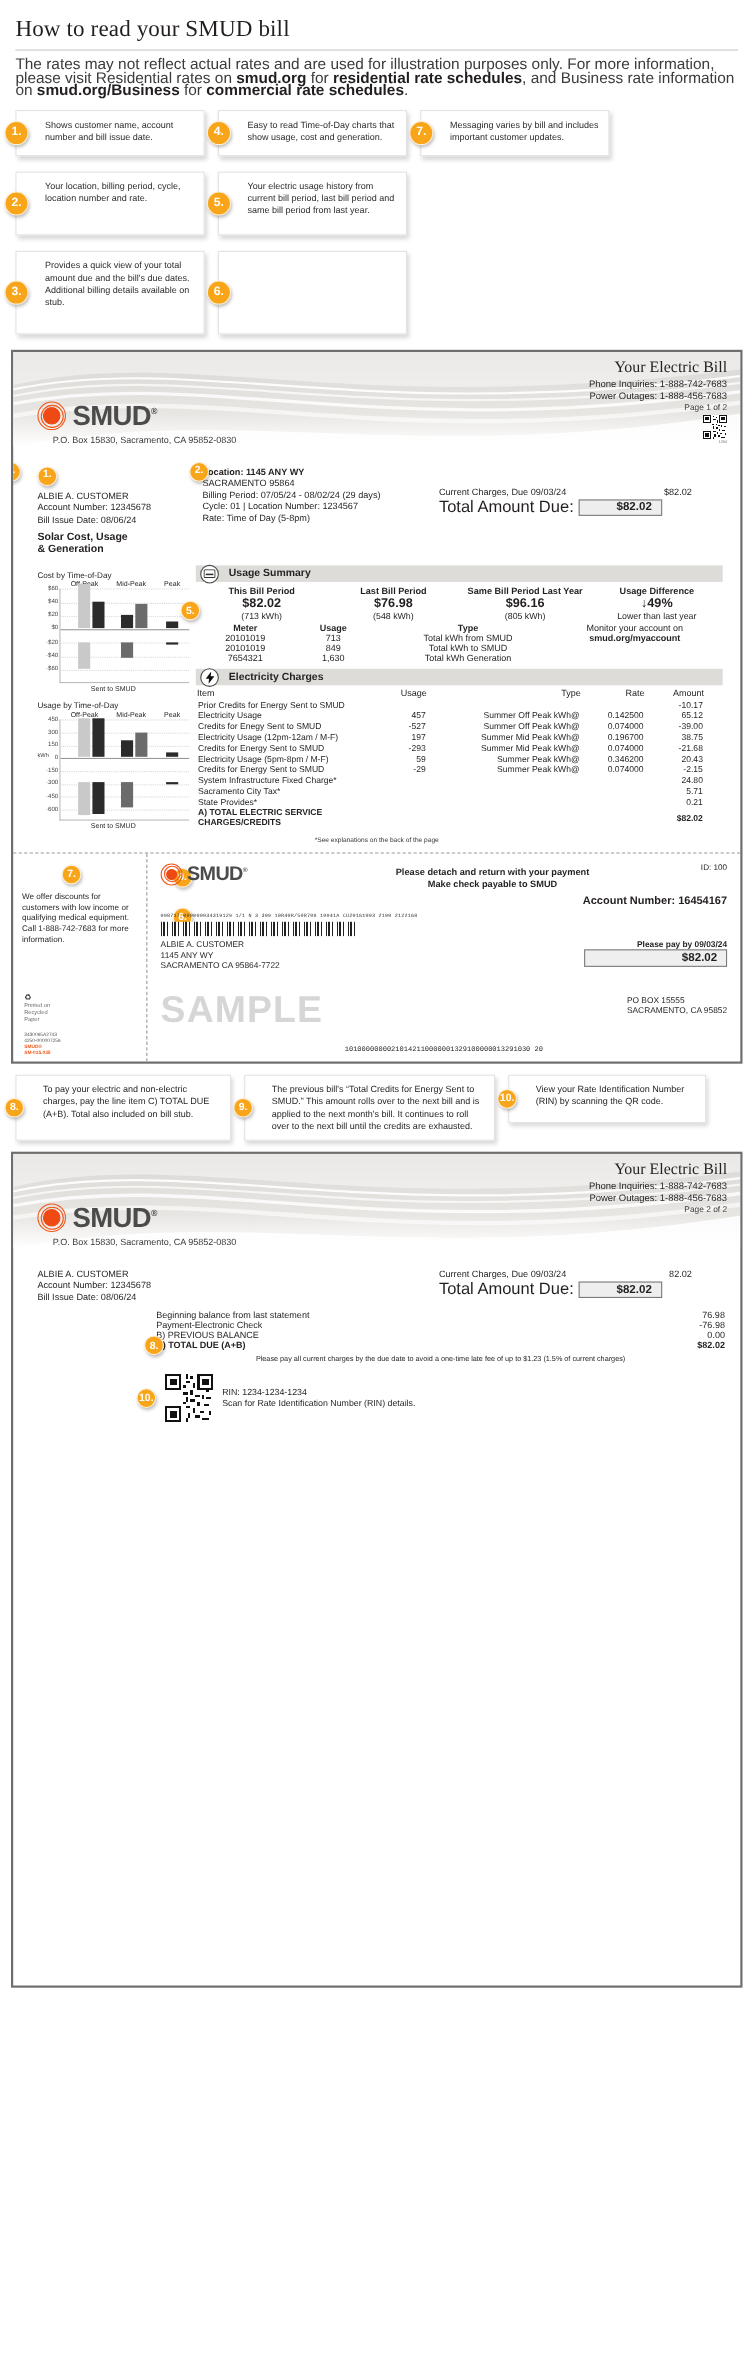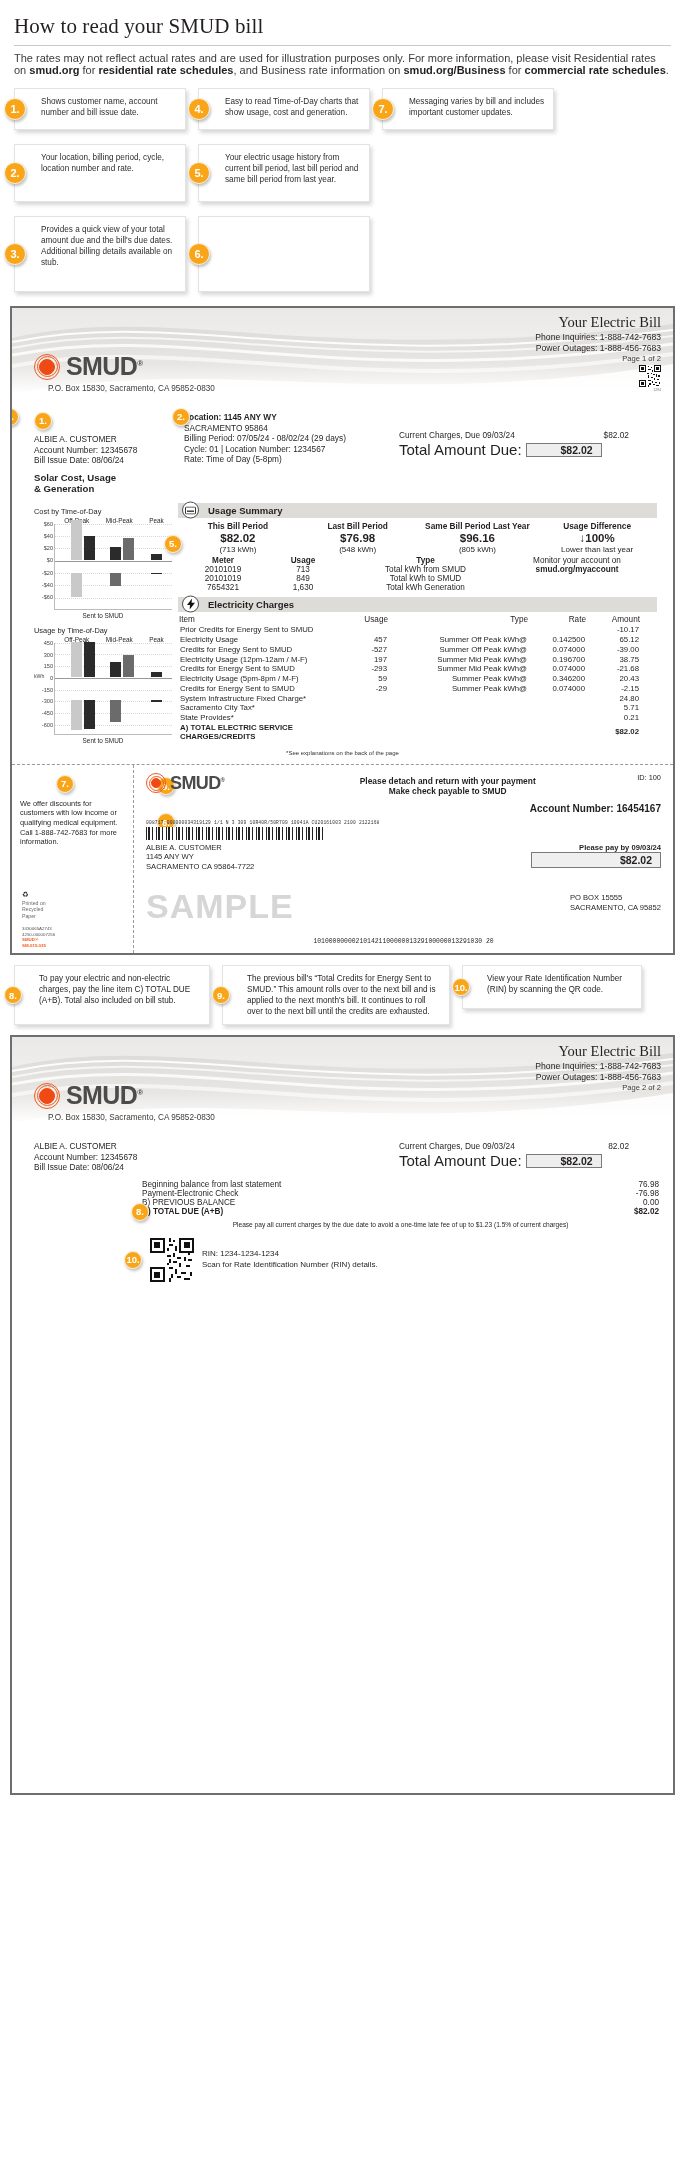--- a/index.html
+++ b/index.html
@@ -17,21 +17,21 @@
   .intro { padding: 10px 14px 0 14px; }
   .intro h1 {
     font-family: "Liberation Serif", serif;
     font-size: 21px;
     font-weight: normal;
     margin: 4px 0 6px 0;
     color: #231f20;
     letter-spacing: .1px;
   }
   .rule { height:1px; background:#c9c9c9; margin: 2px 0 7px 0; }
-  .intro p { font-size: 11px; line-height: 11.5px; margin:0; color:#3b3b3b; }
+  .intro p { font-size: 14px; line-height: 11.5px; margin:0; color:#3b3b3b; }
   .intro p b { color:#231f20; }
   .orange { color:#f1581c; font-weight:bold; }
 
   
   .callouts { position:relative; padding: 12px 14px 0 14px; }
   .crow { display:flex; gap: 12px; margin-bottom: 14px; }
   .cbox {
     position:relative;
     background:#fff;
     border:1px solid #e3e3e3;
@@ -451,21 +451,21 @@
             <div class="val">$76.98</div>
             <div class="sub">(548 kWh)</div>
           </div>
           <div>
             <div class="hdr">Same Bill Period Last Year</div>
             <div class="val">$96.16</div>
             <div class="sub">(805 kWh)</div>
           </div>
           <div>
             <div class="hdr">Usage Difference</div>
-            <div class="val">↓100%</div>
+            <div class="val">↓49%</div>
             <div class="sub">Lower than last year</div>
           </div>
         </div>
 
         <table class="grid" style="margin-left:6px">
           <tbody>
               <tr>
             <th style="width:90px;text-align:center;font-weight:bold">Meter</th>
             <th style="width:70px;text-align:center;font-weight:bold">Usage</th>
             <th style="text-align:center;font-weight:bold">Type</th>

